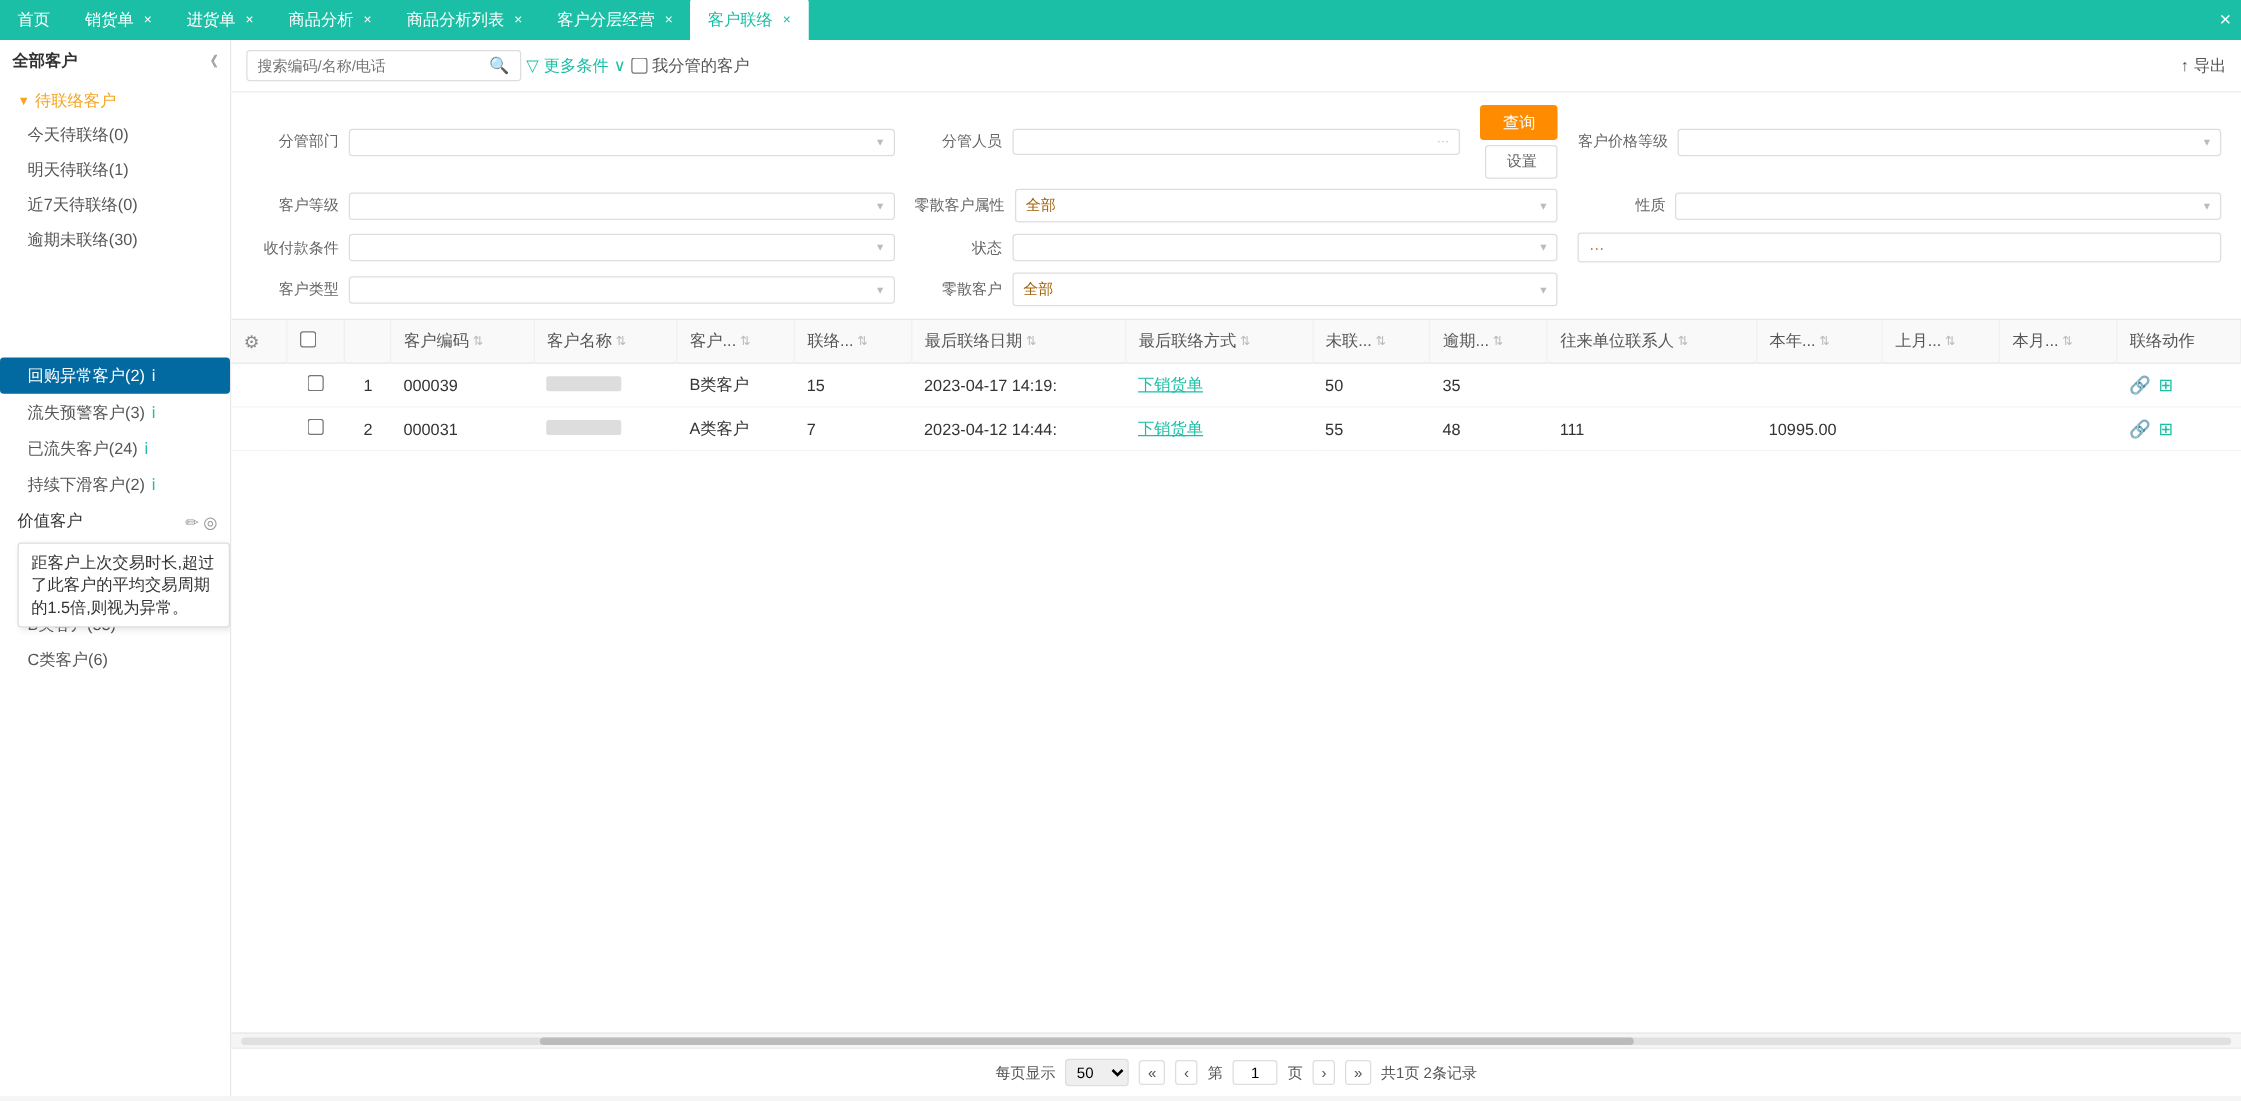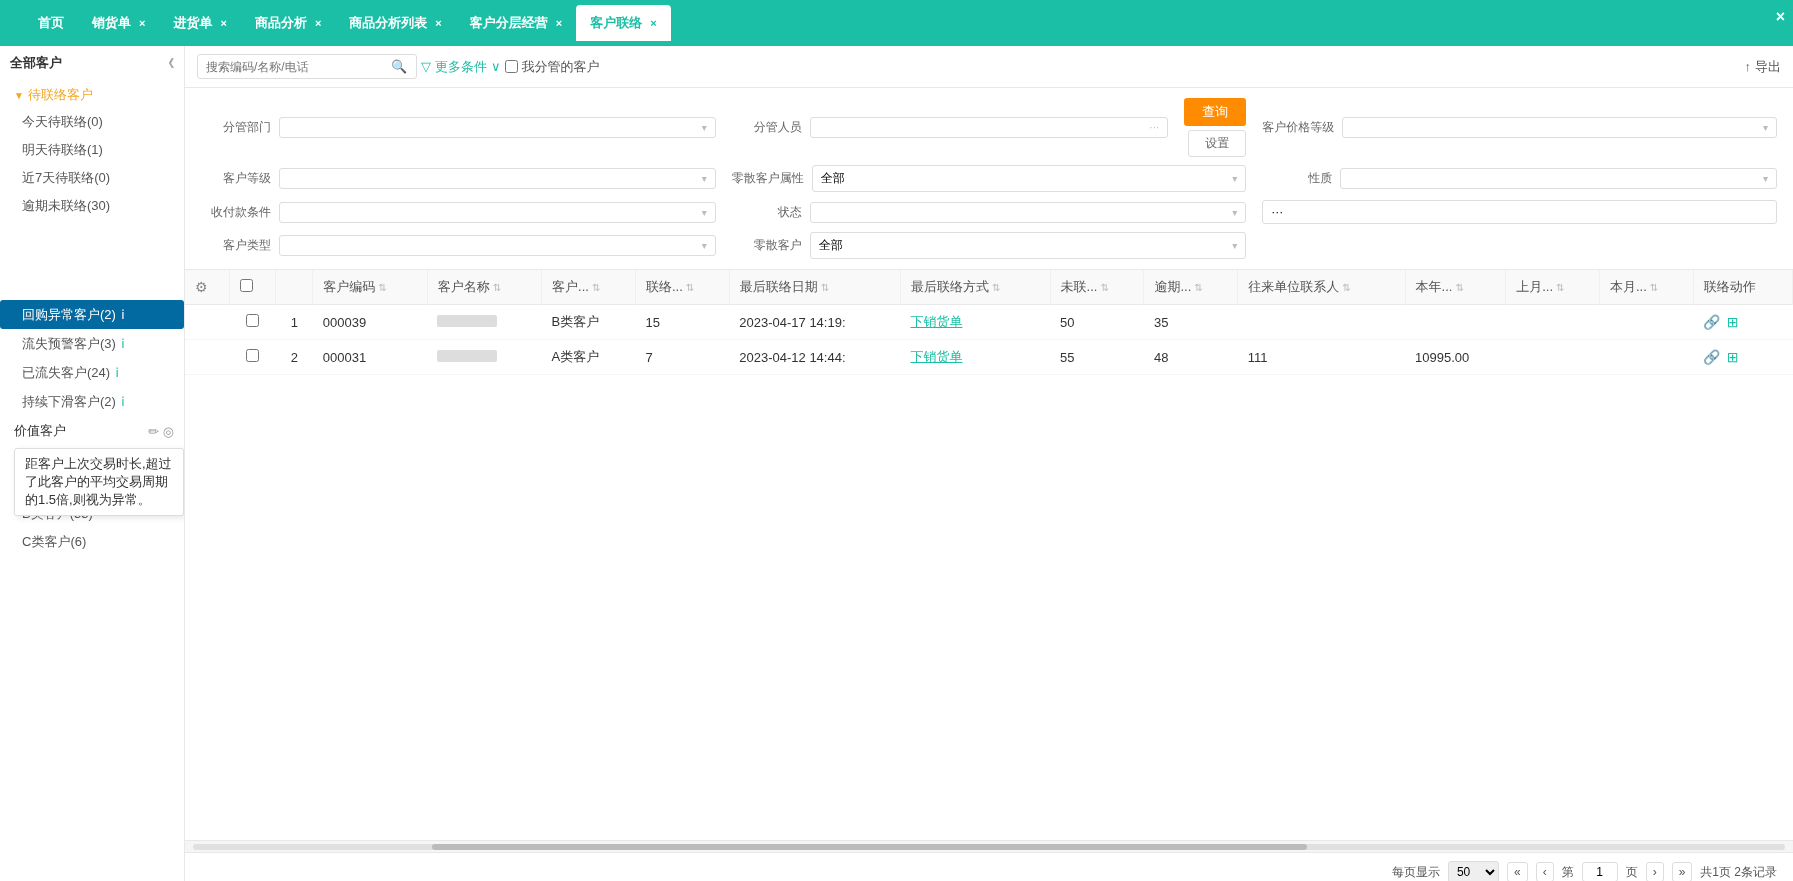--- a/index.html
+++ b/index.html
@@ -2,24 +2,23 @@
 <html><head>
   <meta charset="utf-8">
   <style>
     * { box-sizing: border-box; margin: 0; padding: 0; font-family: 'Microsoft YaHei', Arial, sans-serif; font-size: 13px; }
     body { background: #f5f5f5; width: 1793px; height: 881px; overflow: hidden; }
 
     
     .top-nav {
       display: flex; align-items: center;
       background: #1abfa5;
-      height: 46px;
-      padding: 0 24px;
+      height: 32px;
+      padding: 0 0;
       position: relative;
-      font-weight: bold;
     }
     .nav-tab {
       display: flex; align-items: center;
       padding: 0 14px;
       height: 36px;
       color: #fff;
       cursor: pointer;
       white-space: nowrap;
       font-size: 13px;
       gap: 4px;
@@ -177,21 +176,21 @@
       color: #666; font-size: 12px; white-space: nowrap; min-width: 70px; text-align: right;
     }
     .filter-input-wrap {
       flex: 1; display: flex; align-items: center;
       border: 1px solid #ddd; border-radius: 3px;
       padding: 4px 8px;
       background: #fff;
       cursor: pointer;
       justify-content: space-between;
     }
-    .filter-input-wrap span { font-size: 12px; color: #000000; }
+    .filter-input-wrap span { font-size: 12px; color: #a16207; }
     .filter-input-wrap .arrow-down { color: #bbb; font-size: 10px; }
 
     .filter-actions {
       display: flex; flex-direction: column; gap: 4px;
       align-items: flex-end; justify-content: center;
     }
     .btn-query {
       background: #ff8c00; color: #fff; border: none;
       padding: 5px 18px; border-radius: 3px; cursor: pointer; font-size: 13px;
     }
@@ -242,21 +241,21 @@
     .checkbox-cell { text-align: center; }
 
     .table-actions { display: flex; align-items: center; gap: 6px; }
     .action-icon { color: #1abfa5; cursor: pointer; font-size: 14px; }
 
     
     .settings-icon { color: #888; cursor: pointer; font-size: 14px; }
 
     
     .pagination-bar {
-      display: flex; align-items: center; justify-content: flex-end;
+      display: flex; align-items: center; justify-content: center;
       padding: 8px 16px;
       background: #fff;
       border-top: 1px solid #e8e8e8;
       gap: 8px;
     }
     .pagination-bar span { font-size: 12px; color: #555; }
     .page-size-select {
       border: 1px solid #ddd; border-radius: 3px;
       padding: 2px 4px; font-size: 12px; outline: none;
     }

